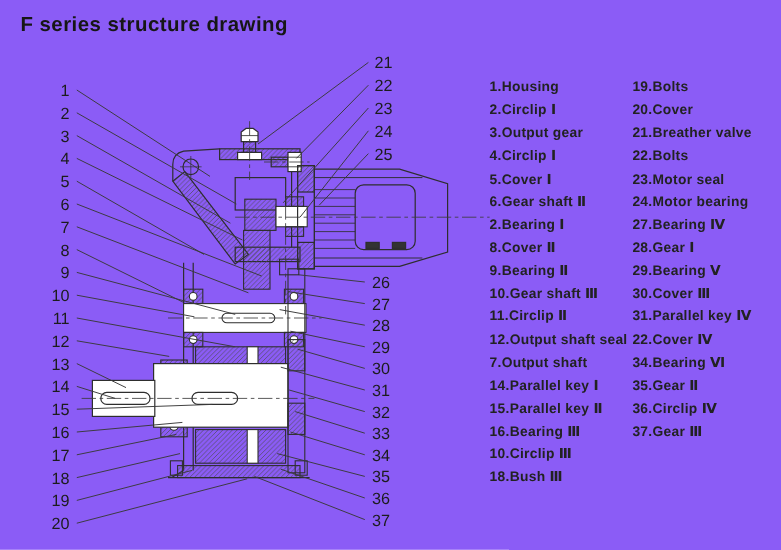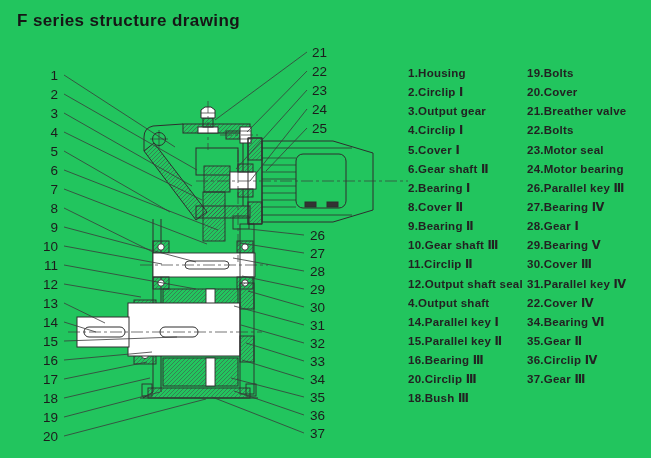--- a/index.html
+++ b/index.html
@@ -1,21 +1,21 @@
 <!DOCTYPE html>
 <html><head>
 <meta charset="utf-8">
 <style>
   html,body{margin:0;padding:0;}
   body{
     width:651px;height:458px;background:#ffffff;
     font-family:"Liberation Sans","DejaVu Sans",sans-serif;
     color:#1a1a1a;overflow:hidden;position:relative;
   }
-  .page{position:relative;width:651px;height:458px;background:#22c55e;}
+  .page{position:relative;width:651px;height:458px;background:#8b5cf6;}
   .title{
     position:absolute;left:17px;top:11px;
     font-size:17px;font-weight:bold;letter-spacing:.4px;color:#161616;
   }
   .drawing{position:absolute;left:0;top:0;width:651px;height:458px;}
   .legend-col{
     position:absolute;top:64px;
     font-size:11.5px;line-height:19.15px;letter-spacing:.25px;color:#222;
     white-space:nowrap;
   }
@@ -240,35 +240,34 @@
     <div class="legend-item">3.Output gear</div>
     <div class="legend-item">4.Circlip Ⅰ</div>
     <div class="legend-item">5.Cover Ⅰ</div>
     <div class="legend-item">6.Gear shaft Ⅱ</div>
     <div class="legend-item">2.Bearing Ⅰ</div>
     <div class="legend-item">8.Cover Ⅱ</div>
     <div class="legend-item">9.Bearing Ⅱ</div>
     <div class="legend-item">10.Gear shaft Ⅲ</div>
     <div class="legend-item">11.Circlip Ⅱ</div>
     <div class="legend-item">12.Output shaft seal</div>
-    <div class="legend-item">4.Output shaft</div>
+    <div class="legend-item">7.Output shaft</div>
     <div class="legend-item">14.Parallel key Ⅰ</div>
     <div class="legend-item">15.Parallel key Ⅱ</div>
     <div class="legend-item">16.Bearing Ⅲ</div>
-    <div class="legend-item">20.Circlip Ⅲ</div>
+    <div class="legend-item">10.Circlip Ⅲ</div>
     <div class="legend-item">18.Bush Ⅲ</div>
   </div>
   <div class="legend-col legend-right">
     <div class="legend-item">19.Bolts</div>
     <div class="legend-item">20.Cover</div>
     <div class="legend-item">21.Breather valve</div>
     <div class="legend-item">22.Bolts</div>
     <div class="legend-item">23.Motor seal</div>
     <div class="legend-item">24.Motor bearing</div>
-    <div class="legend-item">26.Parallel key Ⅲ</div>
     <div class="legend-item">27.Bearing Ⅳ</div>
     <div class="legend-item">28.Gear Ⅰ</div>
     <div class="legend-item">29.Bearing Ⅴ</div>
     <div class="legend-item">30.Cover Ⅲ</div>
     <div class="legend-item">31.Parallel key Ⅳ</div>
     <div class="legend-item">22.Cover Ⅳ</div>
     <div class="legend-item">34.Bearing Ⅵ</div>
     <div class="legend-item">35.Gear Ⅱ</div>
     <div class="legend-item">36.Circlip Ⅳ</div>
     <div class="legend-item">37.Gear Ⅲ</div>

